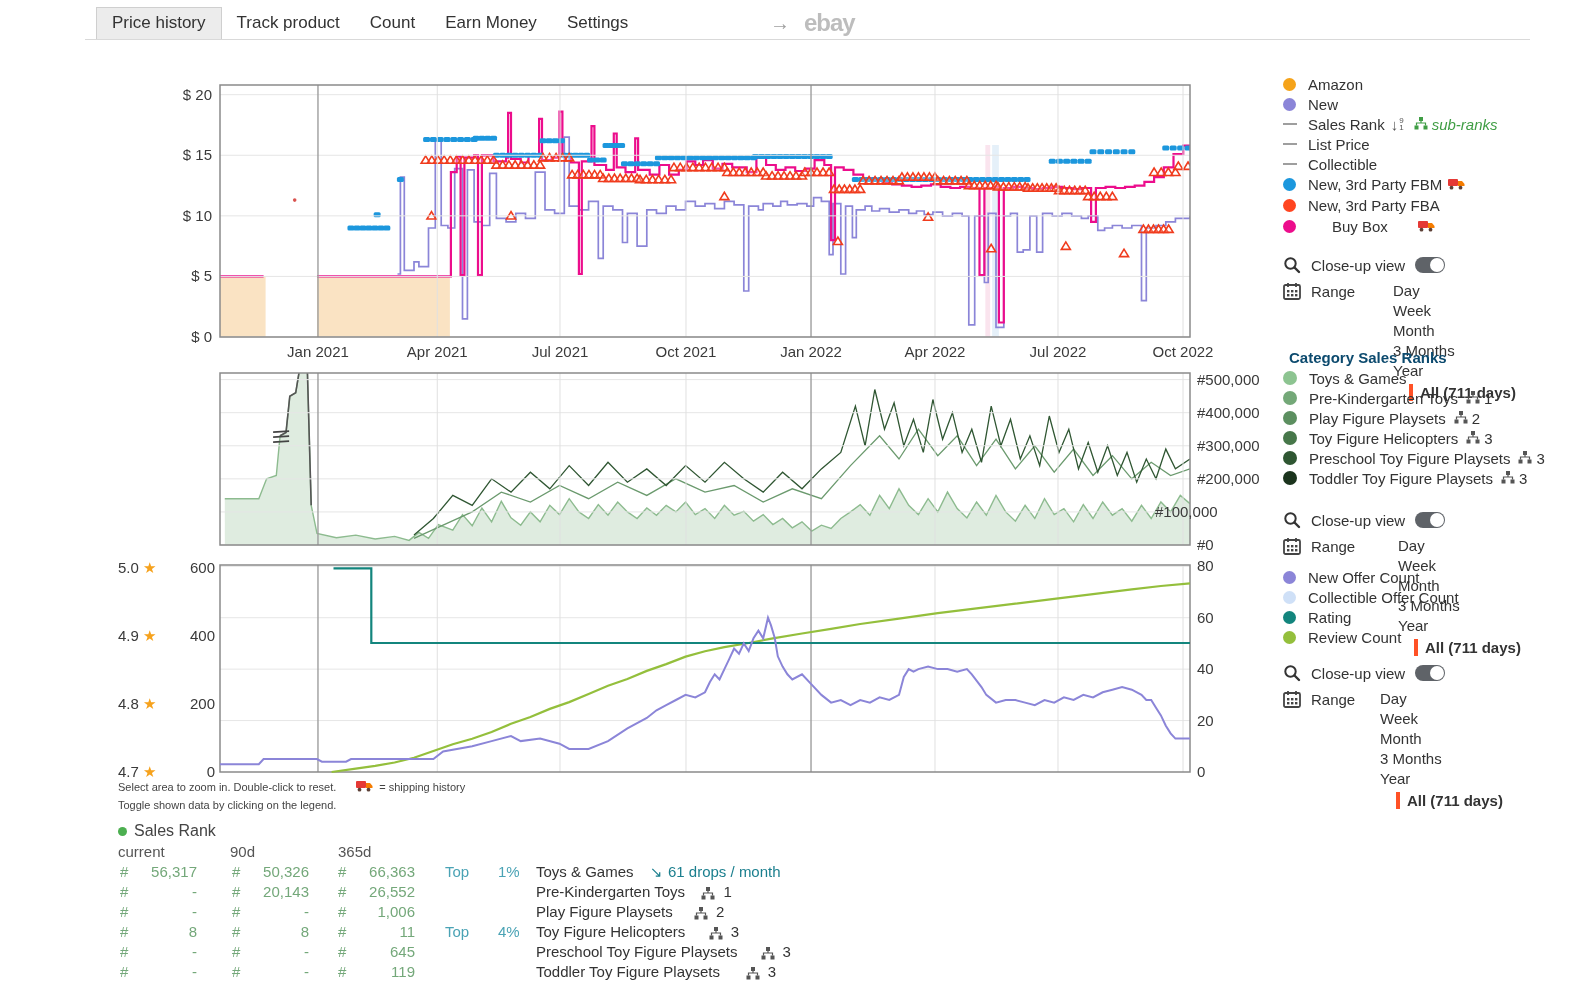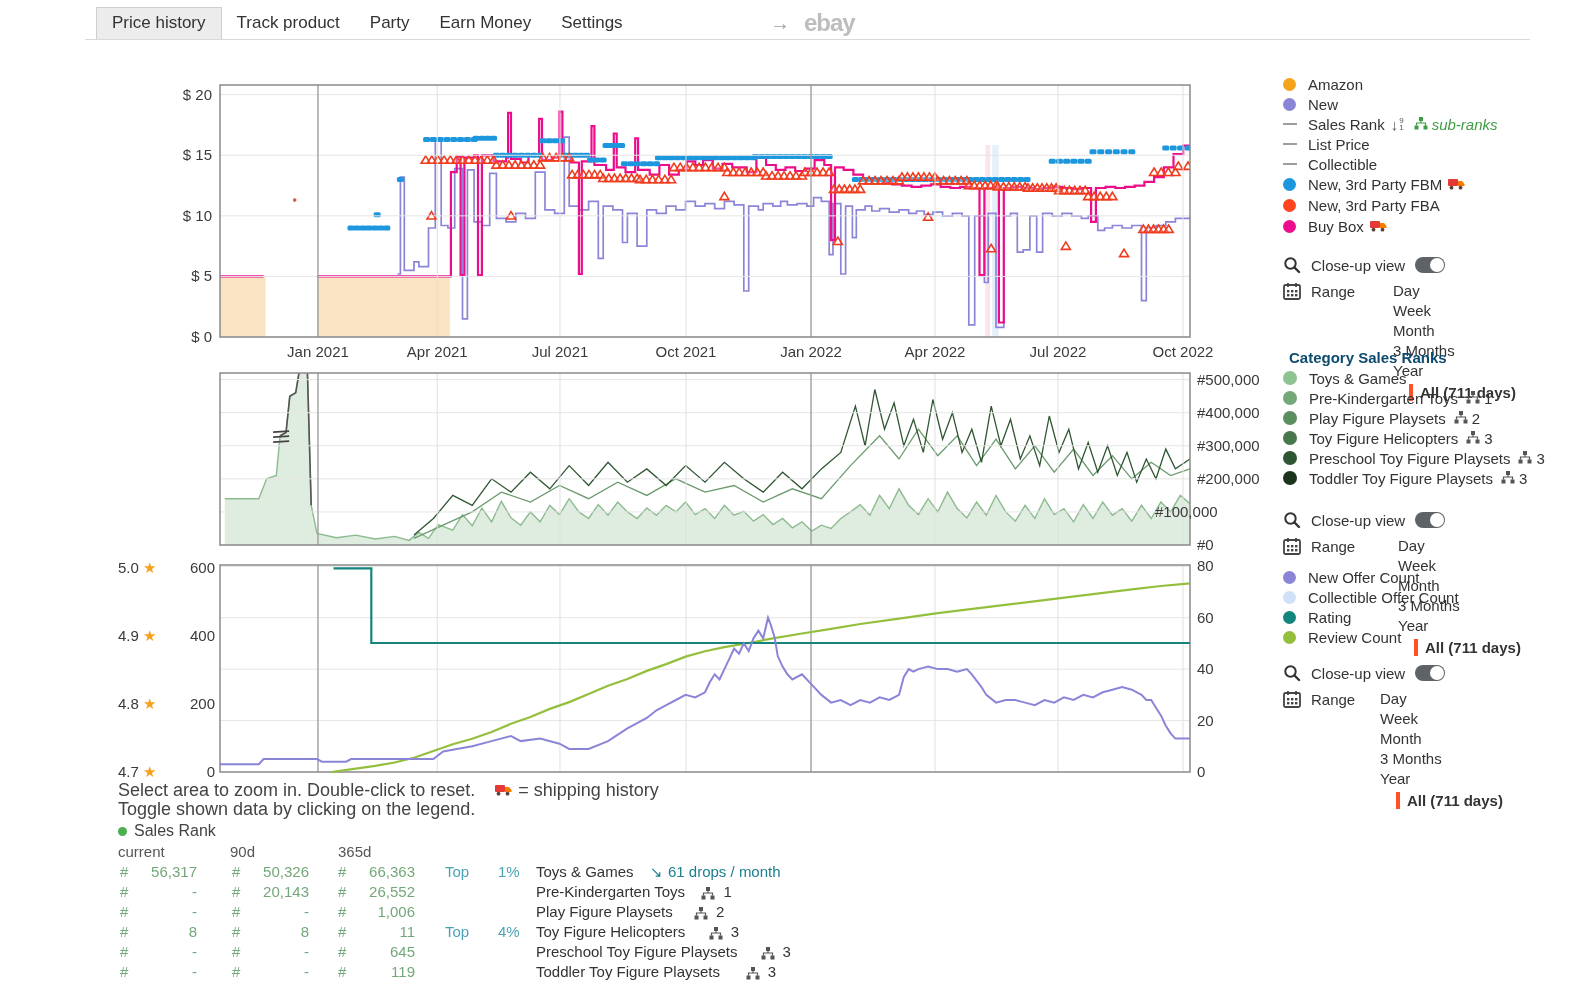--- a/index.html
+++ b/index.html
@@ -30,40 +30,40 @@
   .sorticon{display:inline-flex;align-items:center;margin-left:6px;color:#555;}
   .sortnums{display:inline-block;font-size:8px;line-height:7px;color:#555;margin-left:1px;}
   .cat-title{position:absolute;left:1283px;top:349px;font-size:15px;font-weight:bold;color:#0c4a6e;margin-left:6px;}
   .ctrl{position:absolute;left:1283px;display:flex;align-items:center;gap:10px;font-size:15px;color:#333;}
   .toggle{width:30px;height:16px;border-radius:9px;background:#5f6368;position:relative;flex:0 0 auto;}
   .toggle .knob{position:absolute;right:1px;top:1px;width:14px;height:14px;border-radius:50%;background:#fff;}
   .ropt{position:absolute;font-size:15px;color:#333;white-space:nowrap;height:20px;}
   .ropt.all{font-weight:bold;display:flex;align-items:center;margin-left:28px;}
   .redbar{display:inline-block;width:4px;height:17px;background:#ff5126;margin-right:7px;}
   
-  .foot{position:absolute;left:118px;font-size:18px;color:#444;display:flex;align-items:center;gap:6px;}
+  .foot{position:absolute;left:118px;font-size:11px;color:#444;display:flex;align-items:center;gap:6px;}
   #sr-head{position:absolute;left:118px;top:822px;font-size:16px;color:#444;display:flex;align-items:center;}
   #sr-head .gdot{width:9px;height:9px;border-radius:50%;margin-right:7px;}
   .col-h{position:absolute;font-size:15px;color:#555;}
   .trow{position:absolute;left:0;width:1100px;height:20px;font-size:15px;}
   .trow span{position:absolute;white-space:nowrap;}
   .num{color:#74a87a;}
   .topcell{color:#4aa3b5;}
   .catcell{color:#333;}
   .drops{color:#1b7f8e;}
   .rnk{color:#333;margin-left:4px;}
 </style>
 </head>
 <body>
 
 <div id="app">
   <div id="tabbar">
       <div class="tab active">Price history</div>
       <div class="tab">Track product</div>
-      <div class="tab">Party</div>
+      <div class="tab">Count</div>
       <div class="tab">Earn Money</div>
       <div class="tab">Settings</div>
     </div>
   <div id="tab-underline"></div>
   <div id="brandrow">
     <span class="goarrow">→</span>
     <span class="ebay">ebay</span>
   </div>
   <div id="charts">
       <svg width="1581" height="994" style="position: absolute; left: 0px; top: 0px;">
@@ -486,21 +486,21 @@
             <rect x="0" y="1" width="10" height="7" rx="1" fill="#e53935"></rect>
             <path d="M10 3 h4 l2.5 3 v2 h-6.5 z" fill="#f57c00"></path>
             <circle cx="3.5" cy="9.7" r="1.9" fill="#5d4037"></circle>
             <circle cx="12.5" cy="9.7" r="1.9" fill="#5d4037"></circle>
           </svg></span>
       </div>
       <div class="leg-item" style="top: 195px;">
         <span class="dot" style="background: rgb(255, 69, 32);"></span>
         <span>New, 3rd Party FBA</span>
       </div>
-      <div class="leg-item" style="top: 216px;">
+      <div class="leg-item" style="top: 216px; gap: 24px;">
         <span class="dot" style="background: rgb(236, 13, 140);"></span>
         <span>Buy Box</span>
         <span style="margin-left: 6px;"><svg width="17" height="12" viewBox="0 0 17 12">
             <rect x="0" y="1" width="10" height="7" rx="1" fill="#e53935"></rect>
             <path d="M10 3 h4 l2.5 3 v2 h-6.5 z" fill="#f57c00"></path>
             <circle cx="3.5" cy="9.7" r="1.9" fill="#5d4037"></circle>
             <circle cx="12.5" cy="9.7" r="1.9" fill="#5d4037"></circle>
           </svg></span>
       </div>
       <div class="ctrl" style="top: 256px;">

